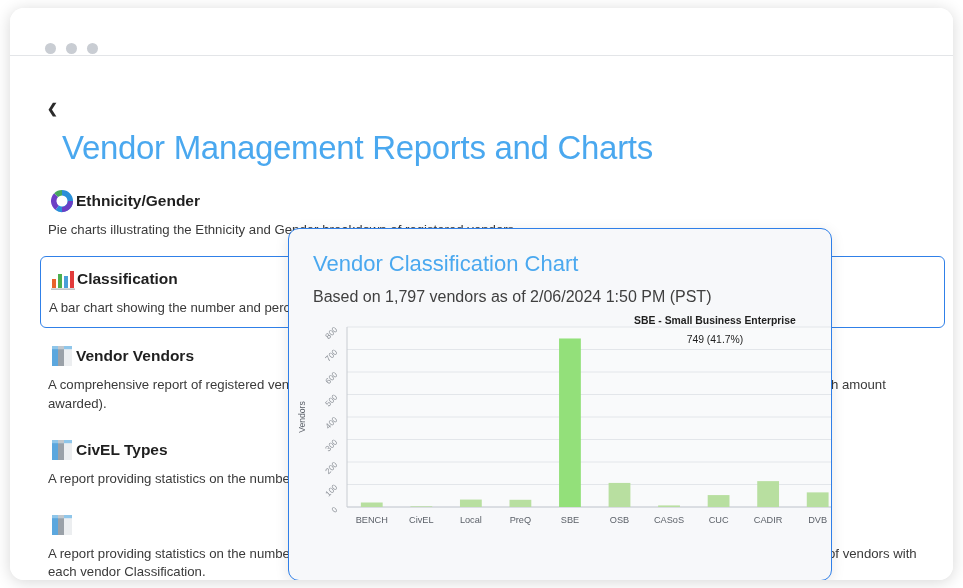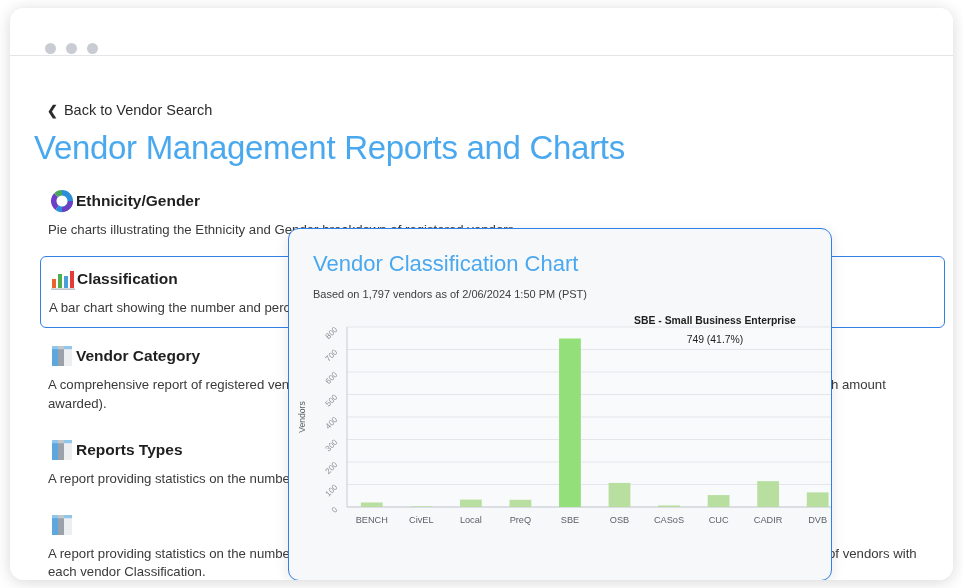--- a/index.html
+++ b/index.html
@@ -38,21 +38,21 @@
 
   #back-link {
     position: absolute; left: 37px; top: 46px;
     font-size: 14.5px; color: #2b2b2b;
     display: flex; align-items: center; gap: 6px;
     cursor: pointer; white-space: nowrap;
   }
   #back-link .chev { font-size: 13px; font-weight: 700; line-height:1; }
 
   #page-title {
-    position: absolute; left: 24px; top: 73px;
+    position: absolute; left: 52px; top: 73px;
     font-size: 33px; color: #4aa8ef; font-weight: 400;
     letter-spacing: -0.3px; white-space: nowrap;
   }
 
   
   #report-list { position: absolute; left: 30px; top: 125px; width: 905px; }
   .report-item { position: relative; padding: 6px 8px 8px 8px; margin-bottom: 8px; }
   .report-item.selected {
     border: 1.6px solid #3080e8;
     border-radius: 6px;
@@ -81,21 +81,21 @@
     box-shadow: 0 3px 14px rgba(0,0,0,0.10);
     overflow: hidden;
   }
   #chart-title {
     position: absolute; left: 24px; top: 22px;
     font-size: 22px; color: #4aa8ef; font-weight: 400;
     white-space: nowrap;
   }
   #chart-sub {
     position: absolute; left: 24px; top: 59px;
-    font-size: 11px; color: #404040; white-space: nowrap;
+    font-size: 16px; color: #404040; white-space: nowrap;
   }
 
   #plot-wrap { position: absolute; left: 0; top: 80px; width: 613px; height: 273px; }
 
   
   svg#plot { display:block; }
   .gridline { stroke: #e3e6ea; stroke-width: 1; }
   .axisline { stroke: #c8ccd2; stroke-width: 1; }
   .ytick {
     font-size: 8px; fill: #8a8f96; font-family:"Liberation Sans", sans-serif;
@@ -131,21 +131,20 @@
         <span class="dot"></span>
         <span class="dot"></span>
         <span class="dot"></span>
       </div>
     </div>
 
     <div id="content">
 
       <div id="back-link">
         <span class="chev">❮</span>
-        <span>Back to Vendor Search</span>
       </div>
 
       <div id="page-title">Vendor Management Reports and Charts</div>
 
       <div id="report-list">
 
         <div class="report-item">
           <div class="report-head">
             <span class="ricon">
               <svg width="28" height="28" viewBox="0 0 28 28">
@@ -181,37 +180,37 @@
           <div class="report-head">
             <span class="ricon">
               <svg class="doc-ico" width="28" height="28" viewBox="0 0 28 28">
                 <rect x="4" y="4" width="20" height="20" fill="#eceef0"></rect>
                 <rect x="4" y="4" width="6" height="20" fill="#5ba7de"></rect>
                 <rect x="10" y="4" width="6" height="20" fill="#9aa1a8"></rect>
                 <rect x="4" y="4" width="20" height="3.2" fill="#8fc6ea"></rect>
                 <rect x="10" y="4" width="6" height="3.2" fill="#c2c7cc"></rect>
               </svg>
             </span>
-            <span class="report-title">Vendor Category</span>
+            <span class="report-title">Vendor Vendors</span>
           </div>
           <div class="report-desc">A comprehensive report of registered vendors including: total vendors; vendors notified of a bid; bids received; number of awardee (with amount awarded).</div>
         </div>
 
         <div class="report-item">
           <div class="report-head">
             <span class="ricon">
               <svg class="doc-ico" width="28" height="28" viewBox="0 0 28 28">
                 <rect x="4" y="4" width="20" height="20" fill="#eceef0"></rect>
                 <rect x="4" y="4" width="6" height="20" fill="#5ba7de"></rect>
                 <rect x="10" y="4" width="6" height="20" fill="#9aa1a8"></rect>
                 <rect x="4" y="4" width="20" height="3.2" fill="#8fc6ea"></rect>
                 <rect x="10" y="4" width="6" height="3.2" fill="#c2c7cc"></rect>
               </svg>
             </span>
-            <span class="report-title">Reports Types</span>
+            <span class="report-title">CivEL Types</span>
           </div>
           <div class="report-desc">A report providing statistics on the number and percentage of registered vendors for each vendor type.</div>
         </div>
 
         <div class="report-item">
           <div class="report-head">
             <span class="ricon">
               <svg class="doc-ico" width="28" height="28" viewBox="0 0 28 28">
                 <rect x="4" y="4" width="20" height="20" fill="#eceef0"></rect>
                 <rect x="4" y="4" width="6" height="20" fill="#5ba7de"></rect>

